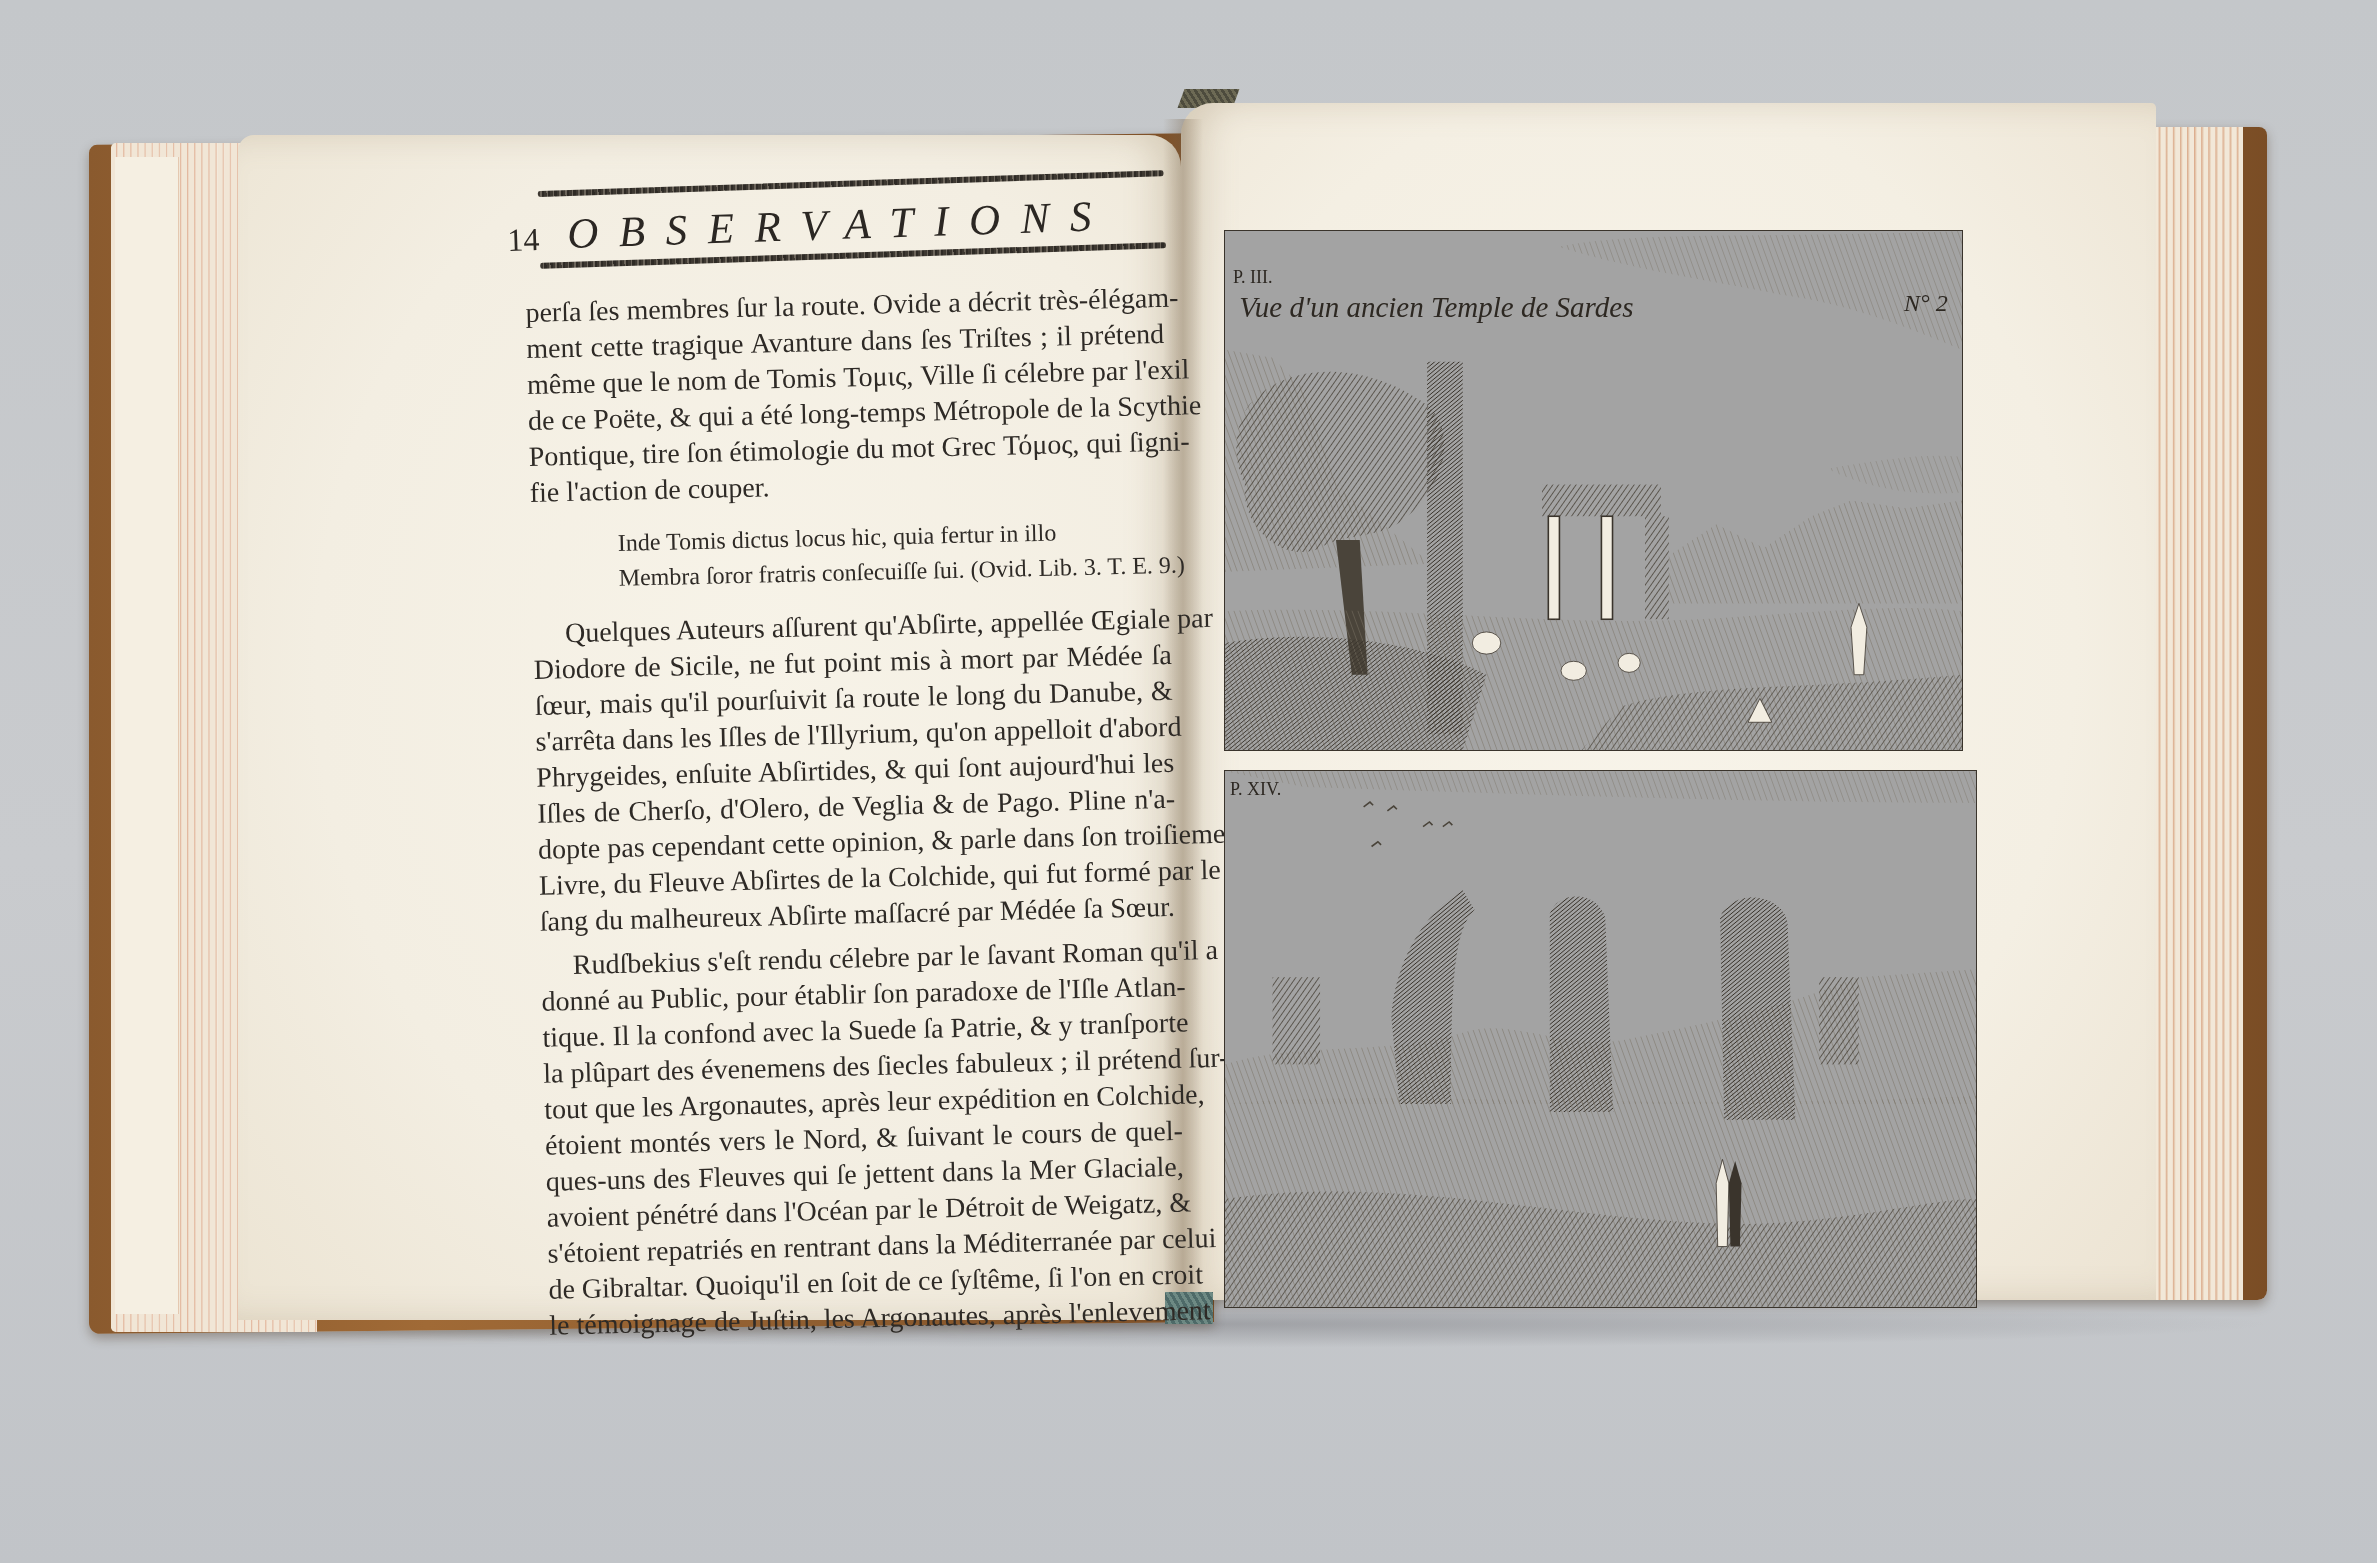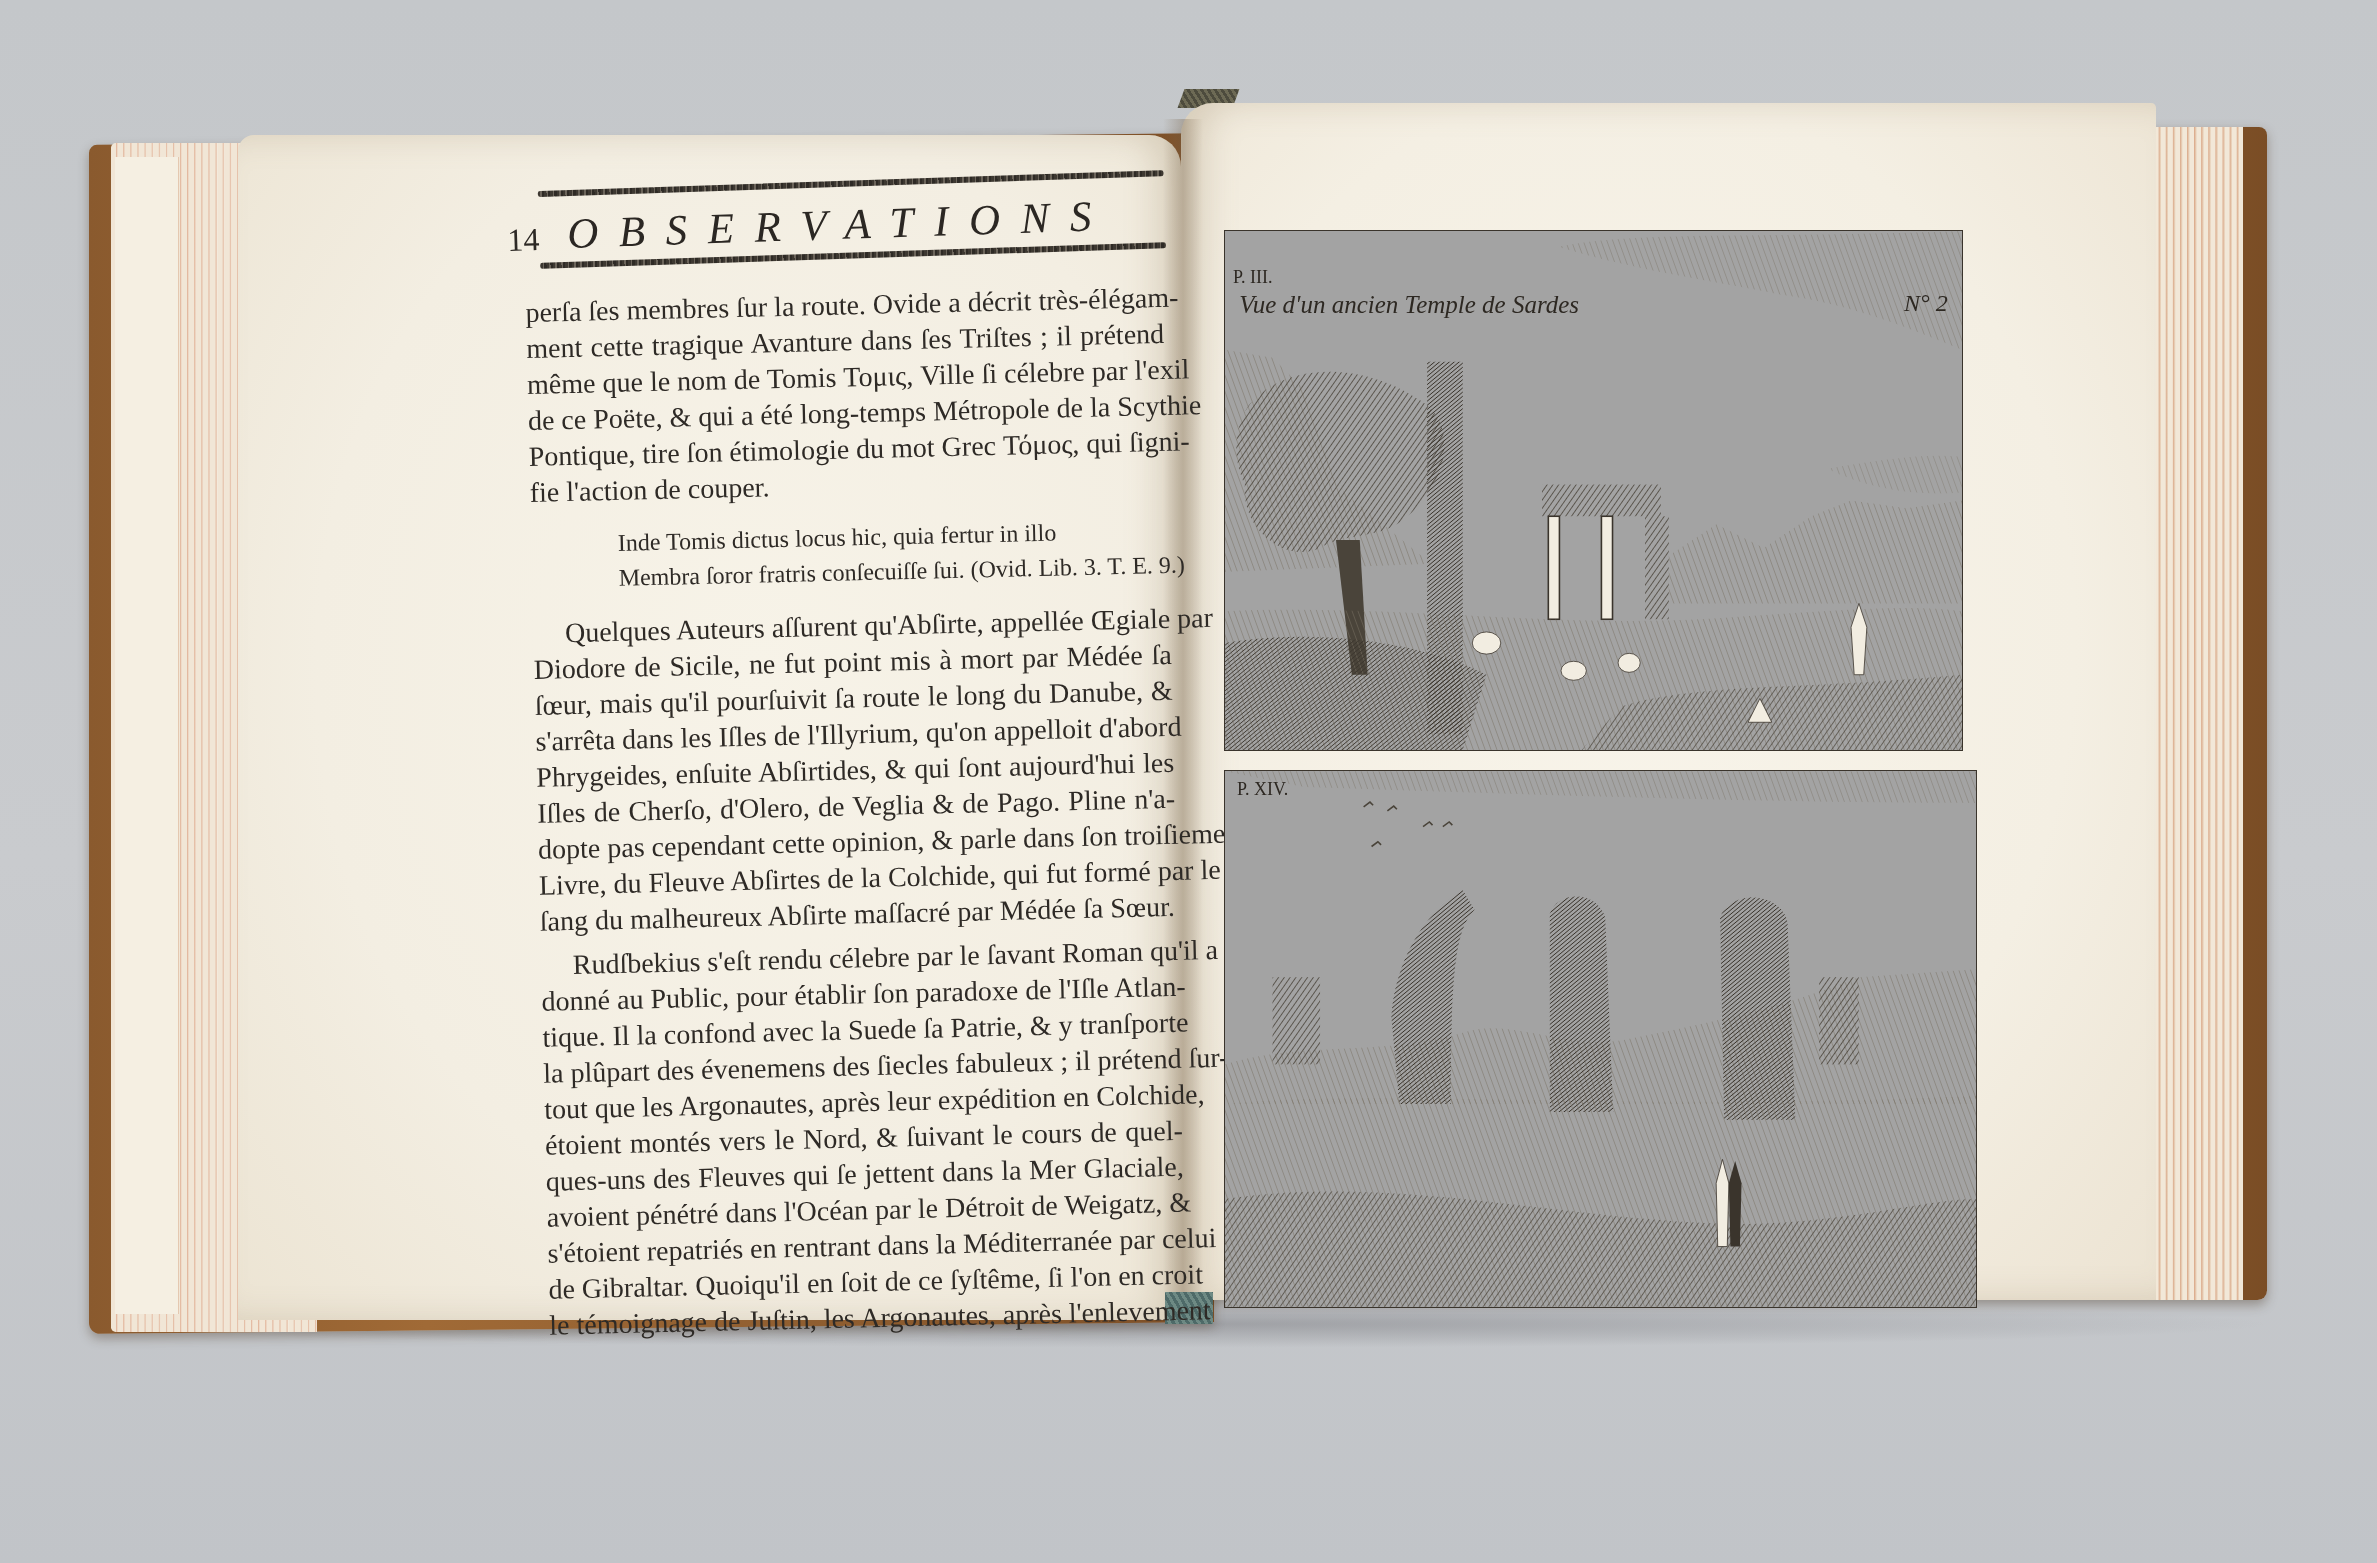--- a/index.html
+++ b/index.html
@@ -101,21 +101,21 @@
     .plate {
       position: absolute; border: 1.6px solid #3a342c; overflow: hidden;
       background: #a3a3a3;
     }
     .plate-1 { left: 1224px; top: 230px; width: 737px; height: 519px; }
     .plate-2 { left: 1224px; top: 770px; width: 751px; height: 536px; }
     .plate-label {
       position: absolute; font-size: 18px; color: #2d2822; z-index: 3;
     }
     .plate-caption {
-      position: absolute; font-style: italic; font-size: 25px; color: #2d2822; z-index: 3;
+      position: absolute; font-style: italic; font-size: 29px; color: #2d2822; z-index: 3;
     }
     .plate-number { position: absolute; font-style: italic; font-size: 24px; color: #2d2822; z-index: 3; }
     .plate svg { position: absolute; left: 0; top: 0; }
   </style>
 </head>
 <body>
 
 <div class="shadow"></div>
 <div class="cover-left"></div>
 <div class="cover-right"></div>
@@ -211,21 +211,21 @@
     <ellipse cx="330" cy="520" rx="18" ry="14" fill="#f2ede1" stroke="#3a342c"></ellipse>
     <ellipse cx="440" cy="555" rx="16" ry="12" fill="#f2ede1" stroke="#3a342c"></ellipse>
     <ellipse cx="510" cy="545" rx="14" ry="12" fill="#f2ede1" stroke="#3a342c"></ellipse>
 
     <path d="M790 500 L800 470 L810 500 L806 560 L794 560 Z" fill="#f2ede1" stroke="#3a342c"></path>
     <path d="M660 620 L675 590 L690 620 Z" fill="#f2ede1" stroke="#3a342c"></path>
   </svg>
 </div>
 
 <div class="plate plate-2">
-  <span class="plate-label" style="left:12px;top:8px">P. XIV.</span>
+  <span class="plate-label" style="left:5px;top:8px">P. XIV.</span>
   <svg width="751" height="536" viewBox="0 0 948 676">
 
     <path d="M0 0 L948 0 L948 40 C700 40 400 30 100 20 Z" fill="url(#hatchLight)" opacity="0.8"></path>
 
     <path d="M175 45 l8 -6 l4 4 M205 50 l8 -6 l4 4 M250 70 l8 -6 l4 4 M275 70 l8 -6 l4 4 M185 95 l8 -6 l4 4" stroke="#4a443a" stroke-width="2" fill="none"></path>
 
     <path d="M0 370 C100 340 200 360 300 330 C360 310 420 350 500 340 C600 320 700 300 800 260 L948 250 L948 420 L0 420 Z" fill="url(#hatchLight)"></path>
 
     <path d="M210 310 C215 240 250 180 300 150 L315 175 C290 200 285 260 285 420 L220 420 Z" fill="url(#hatchDark)"></path>
     <path d="M410 180 C420 150 470 150 480 185 L490 430 L410 430 Z" fill="url(#hatchDark)"></path>

